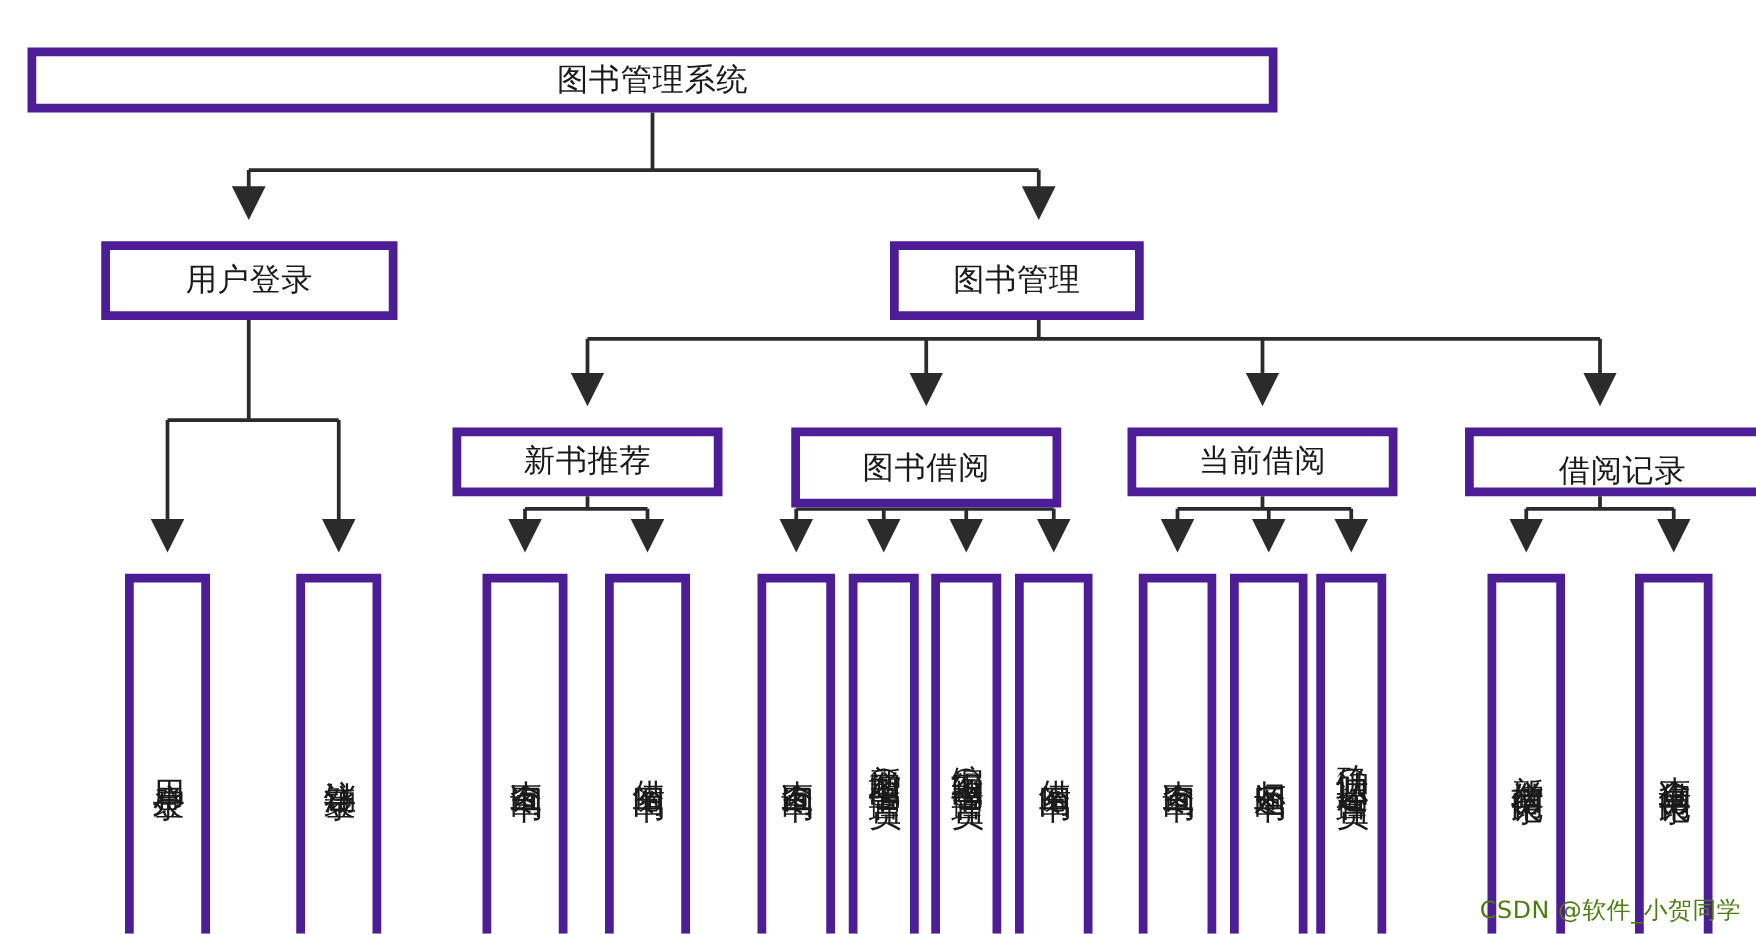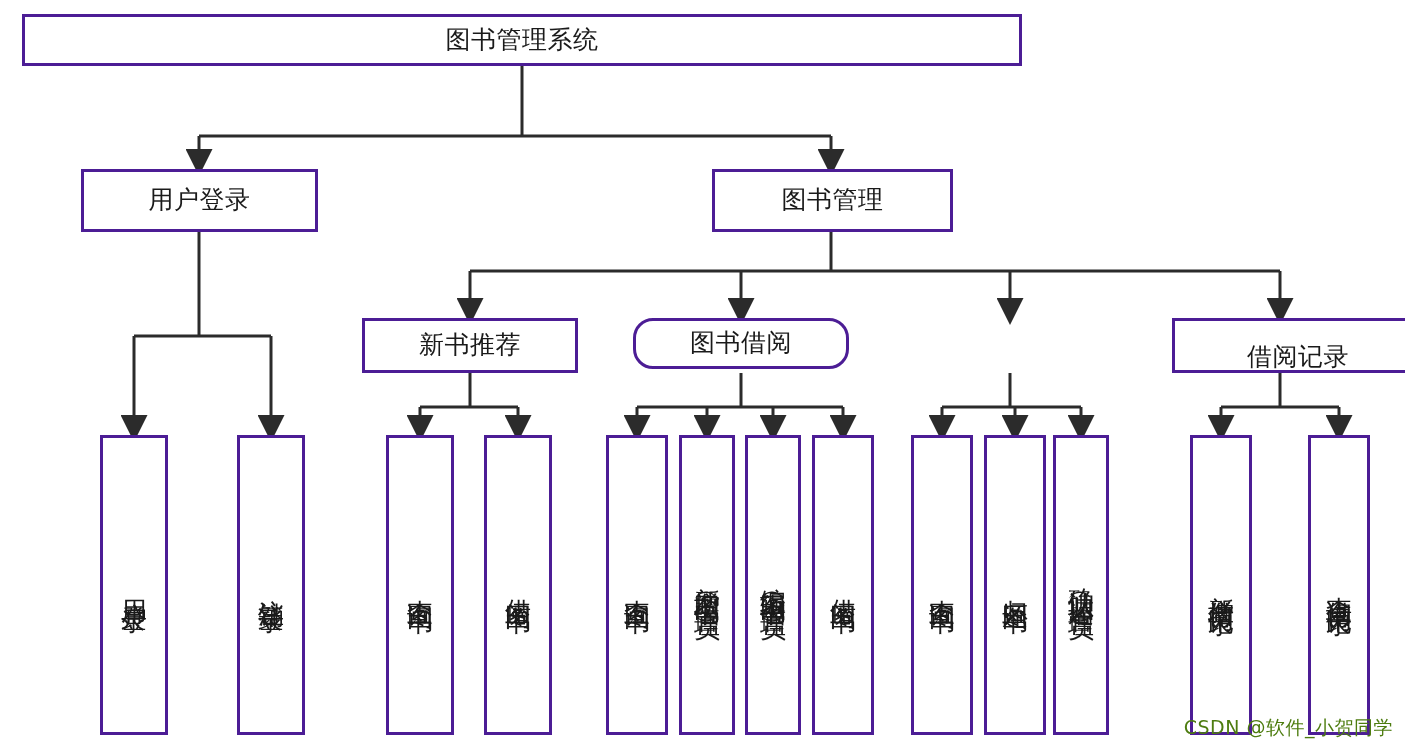--- a/index.html
+++ b/index.html
@@ -18,26 +18,27 @@
   #edges {
     position: absolute;
     left: 0; top: 0;
     width: 1405px;
     height: 747px;
     pointer-events: none;
   }
   .node {
     position: absolute;
     box-sizing: border-box;
-    border: 3px solid #4c1d95;
+    border: 7px solid #4c1d95;
     background: #ffffff;
     display: flex;
     align-items: center;
     justify-content: center;
     color: #1a1a1a;
+    margin-top: 24px;
   }
   .node .label {
     display: block;
     text-align: center;
     line-height: 1.05;
     white-space: pre-line;
     letter-spacing: 0.5px;
   }
   .node.horiz .label {
     font-size: 25px;
@@ -127,29 +128,32 @@
     </g>
   </svg>
 
   <div class="node root" style="left:22px; top:14px; width:1000px; height:52px;">
     <span class="label">图书管理系统</span>
   </div>
 
   <div class="node horiz" style="left:81px; top:169px; width:237px; height:63px;">
     <span class="label">用户登录</span>
   </div>
-  <div class="node horiz" style="left:712px; top:169px; width:241px; height:63px;">
+  <div class="node horiz" style="left:712px; top:169px; width:203px; height:63px;">
     <span class="label">图书管理</span>
   </div>
 
   <div class="node horiz" style="left:362px; top:318px; width:216px; height:55px;align-items:center;">
     <span class="label">新书推荐</span>
   </div>
-  <div class="node horiz" style="left:633px; top:318px; width:216px; height:51px;border-radius:20px;">
+  <div class="node horiz" style="left:633px; top:318px; width:216px; height:64px;">
     <span class="label">图书借阅</span>
+  </div>
+  <div class="node horiz" style="left:902px; top:318px; width:216px; height:55px;">
+    <span class="label">当前借阅</span>
   </div>
   <div class="node horiz" style="left:1172px; top:318px; width:252px; height:55px;align-items:flex-end;">
     <span class="label">借阅记录</span>
   </div>
 
   <div class="node vert" style="left:100px; top:435px; width:68px; height:300px;">
     <span class="label">用户登录</span>
   </div>
   <div class="node vert" style="left:237px; top:435px; width:68px; height:300px;">
     <span class="label">注销登录</span>

